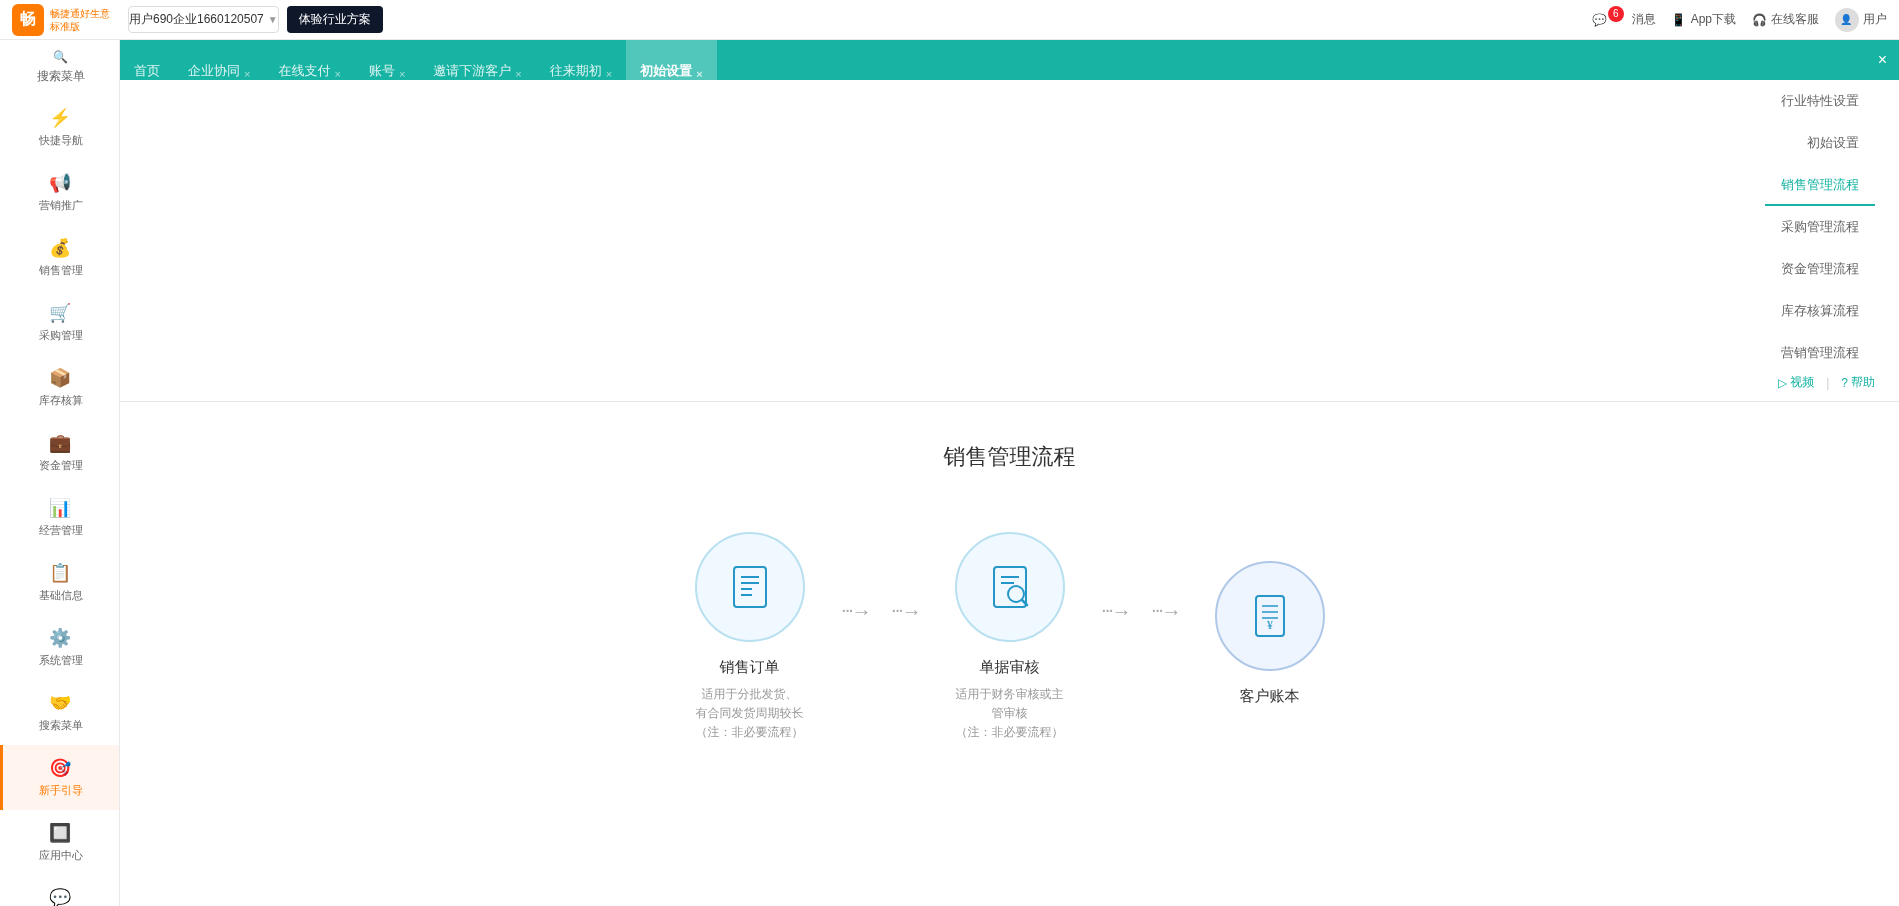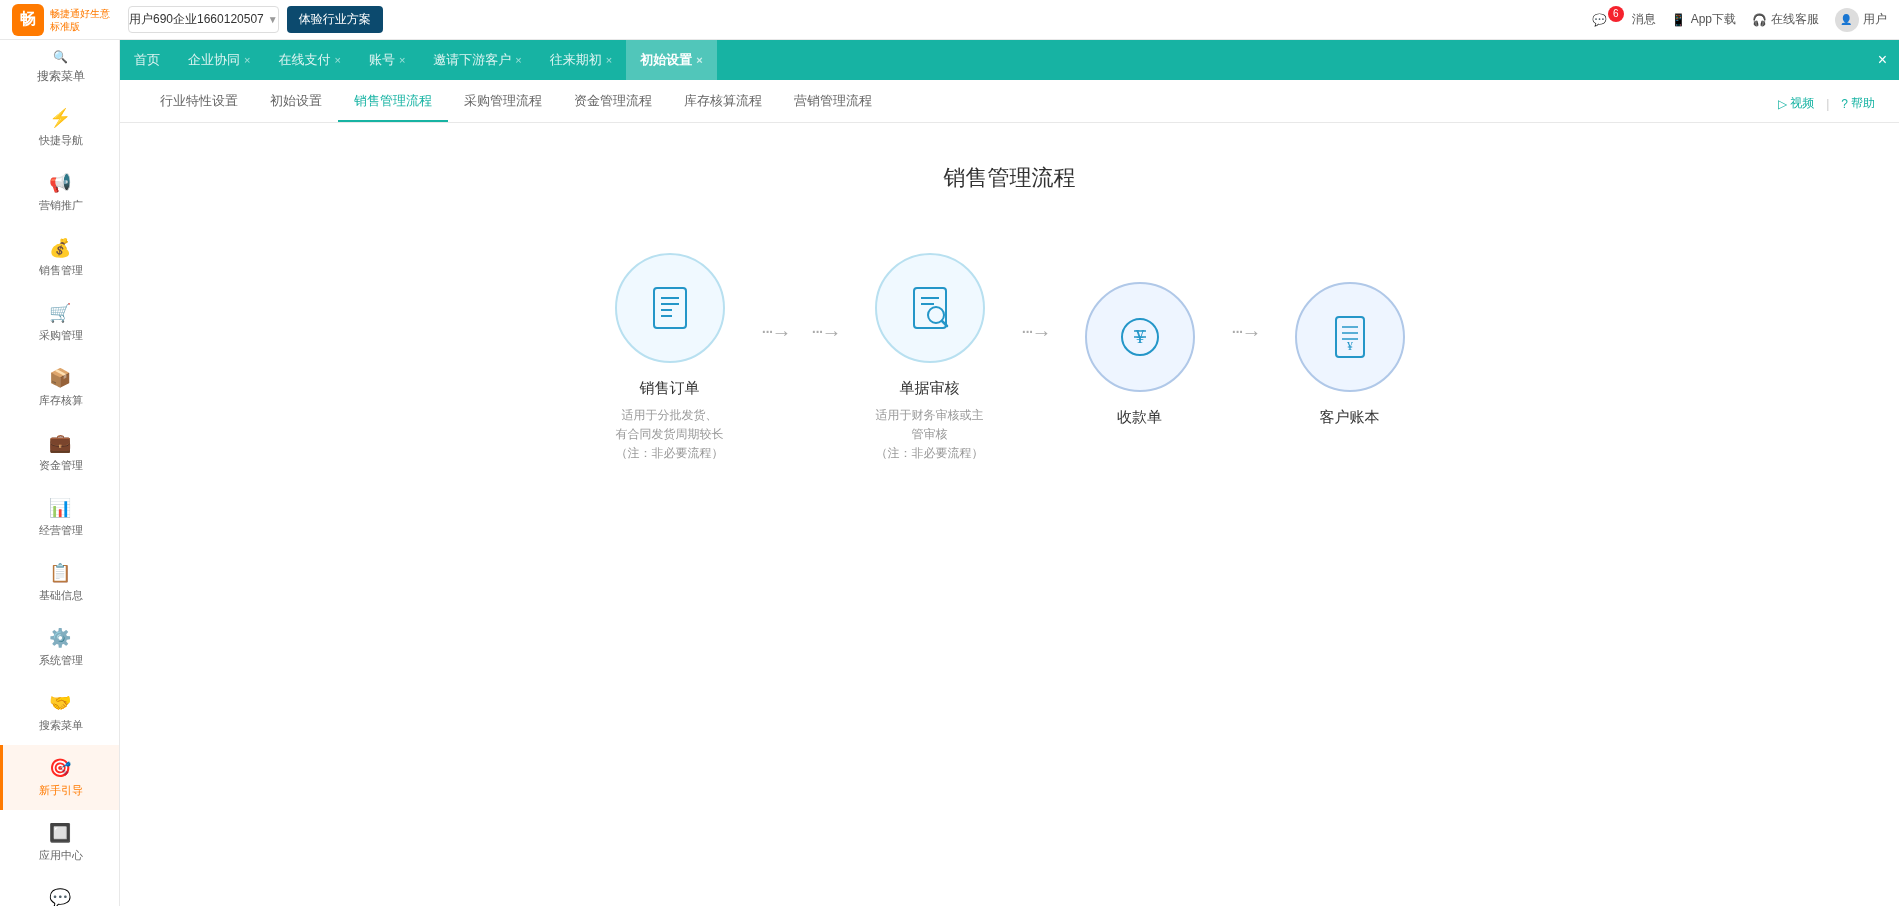--- a/index.html
+++ b/index.html
@@ -14,39 +14,39 @@
     .nav-tabs-bar { height: 40px; background: #17b3a3; display: flex; align-items: center; padding: 0 0; flex-shrink: 0; position: relative; }
     .page-content { flex: 1; background: #fff; overflow-y: auto; }
 
     
     .top-bar-left { display: flex; align-items: center; gap: 8px; }
     .logo-area { display: flex; align-items: center; gap: 6px; width: 108px; }
     .logo-icon { width: 32px; height: 32px; background: #ff7a00; border-radius: 6px; display: flex; align-items: center; justify-content: center; color: white; font-size: 16px; font-weight: bold; }
     .logo-text { font-size: 10px; color: #ff7a00; line-height: 1.3; font-weight: normal; }
     .user-selector { display: flex; align-items: center; border: 1px solid #ddd; border-radius: 4px; padding: 4px 0; cursor: pointer; gap: 4px; font-size: 12px; color: #333; background: #fff; }
     .user-selector .chevron { color: #999; font-size: 10px; }
-    .trial-btn { background: #0c4a6e; color: white; border: none; border-radius: 4px; padding: 5px 12px; cursor: pointer; font-size: 12px; }
+    .trial-btn { background: #0f172a; color: white; border: none; border-radius: 4px; padding: 5px 12px; cursor: pointer; font-size: 12px; }
     .top-bar-right { display: flex; align-items: center; gap: 16px; font-size: 12px; color: #555; }
     .top-bar-right-item { display: flex; align-items: center; gap: 4px; cursor: pointer; }
     .badge { background: #f5222d; color: white; border-radius: 50%; width: 16px; height: 16px; font-size: 10px; display: flex; align-items: center; justify-content: center; position: relative; top: -6px; left: -4px; }
     .avatar { width: 24px; height: 24px; border-radius: 50%; background: #ddd; display: flex; align-items: center; justify-content: center; font-size: 10px; }
     .sidebar-item { display: flex; flex-direction: column; align-items: center; padding: 12px 4px; cursor: pointer; color: #666; gap: 4px; font-size: 12px; border-left: 3px solid transparent; }
     .sidebar-item.active { color: #ff7a00; background: #fff5ee; border-left-color: #ff7a00; }
     .sidebar-item .si-icon { font-size: 18px; }
     .sidebar-item .si-label { font-size: 11px; }
     .sidebar-search { display: flex; flex-direction: column; align-items: center; padding: 10px 4px; cursor: pointer; color: #666; gap: 4px; font-size: 12px; border-left: 3px solid transparent; }
 
     
-    .nav-tab { display: flex; align-items: center; height: 40px; padding: 0 14px; color: rgba(255,255,255,0.85); font-size: 13px; cursor: pointer; gap: 4px; white-space: nowrap; }
+    .nav-tab { display: flex; align-items: flex-end; height: 40px; padding: 0 14px; color: rgba(255,255,255,0.85); font-size: 13px; cursor: pointer; gap: 4px; white-space: nowrap; }
     .nav-tab.active { background: rgba(255,255,255,0.25); color: #fff; font-weight: bold; }
     .nav-tab .close-icon { font-size: 11px; opacity: 0.7; }
     .nav-close-all { position: absolute; right: 0; color: white; padding: 0 12px; cursor: pointer; font-size: 16px; }
 
     
-    .sub-tabs-bar { display: flex; align-items: flex-end; padding: 0 24px; border-bottom: 1px solid #e8e8e8; background: #fff; flex-shrink: 0; position: relative; }
+    .sub-tabs-bar { display: flex; align-items: flex-end; padding: 0 24px; border-bottom: 1px solid #e8e8e8; background: #fff; flex-shrink: 0; position: relative; flex-direction: column; }
     .sub-tab { padding: 12px 16px 10px; font-size: 13px; color: #666; cursor: pointer; border-bottom: 2px solid transparent; white-space: nowrap; }
     .sub-tab.active { color: #17b3a3; border-bottom-color: #17b3a3; font-weight: 500; }
     .sub-tab-actions { margin-left: auto; display: flex; align-items: center; gap: 12px; color: #17b3a3; font-size: 12px; padding-bottom: 10px; }
     .sub-tab-actions span { cursor: pointer; display: flex; align-items: center; gap: 3px; }
 
     
     .flow-container { padding: 40px 60px; display: flex; flex-direction: column; align-items: center; }
     .flow-title { font-size: 22px; color: #333; margin-bottom: 60px; font-weight: 500; }
     .flow-steps { display: flex; align-items: center; gap: 0; }
     .flow-step { display: flex; flex-direction: column; align-items: center; width: 160px; }
@@ -261,31 +261,20 @@
                   <circle cx="32" cy="33" r="8" stroke="#2496c8" stroke-width="2" fill="none"></circle>
                   <line x1="38" y1="39" x2="43" y2="44" stroke="#2496c8" stroke-width="2.5" stroke-linecap="round"></line>
                 </svg>
               </div>
               <div class="step-name">单据审核</div>
               <div class="step-desc">适用于财务审核或主<br>管审核<br>（注：非必要流程）</div>
             </div>
 
             <div class="flow-arrow">···→</div>
 
-            <div class="flow-step">
-              <div class="step-circle" style="background: #eef5ff; border-color: #b0c8e8;">
-                <svg viewBox="0 0 52 52" fill="none" xmlns="http://www.w3.org/2000/svg">
-                  <rect x="8" y="8" width="36" height="36" rx="18" stroke="#2496c8" stroke-width="2" fill="none"></rect>
-                  <text x="26" y="32" text-anchor="middle" font-size="18" fill="#2496c8" font-family="serif">¥</text>
-                  <path d="M20 20 L32 20 M20 26 L32 26" stroke="#2496c8" stroke-width="1.5"></path>
-                </svg>
-              </div>
-              <div class="step-name">收款单</div>
-              <div class="step-desc"></div>
-            </div>
 
             <div class="flow-arrow">···→</div>
 
             <div class="flow-step">
               <div class="step-circle" style="background: #eef5ff; border-color: #b0c8e8;">
                 <svg viewBox="0 0 52 52" fill="none" xmlns="http://www.w3.org/2000/svg">
                   <rect x="12" y="6" width="28" height="40" rx="3" stroke="#2496c8" stroke-width="2" fill="none"></rect>
                   <line x1="18" y1="16" x2="34" y2="16" stroke="#2496c8" stroke-width="1.5"></line>
                   <line x1="18" y1="22" x2="34" y2="22" stroke="#2496c8" stroke-width="1.5"></line>
                   <line x1="18" y1="28" x2="34" y2="28" stroke="#2496c8" stroke-width="1.5"></line>

